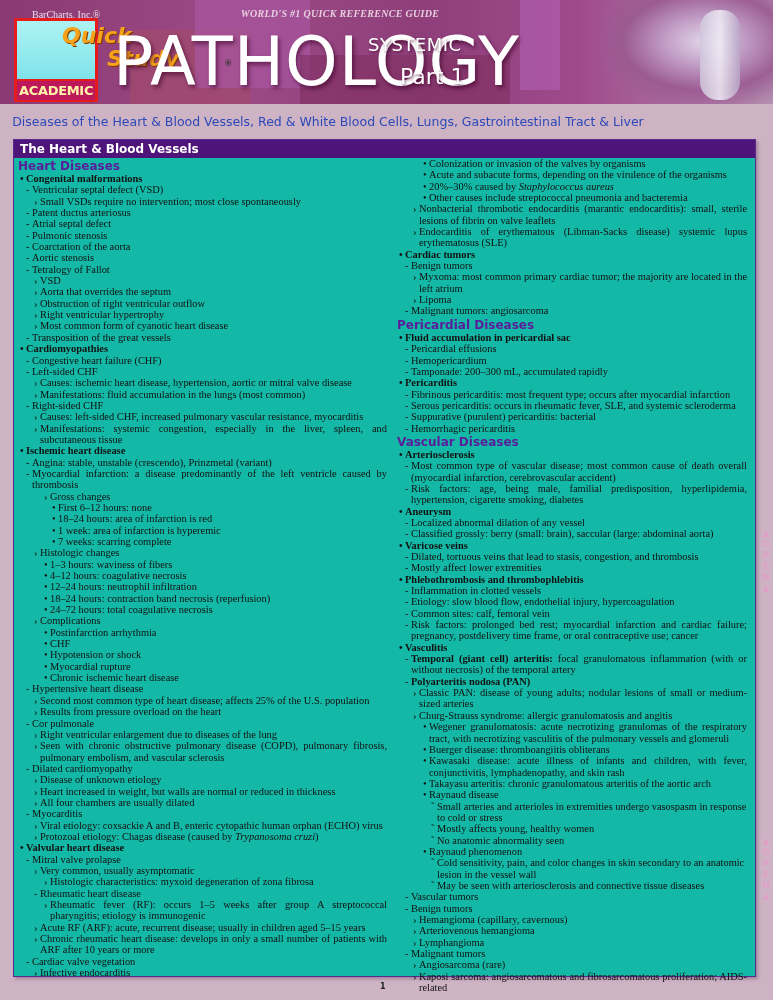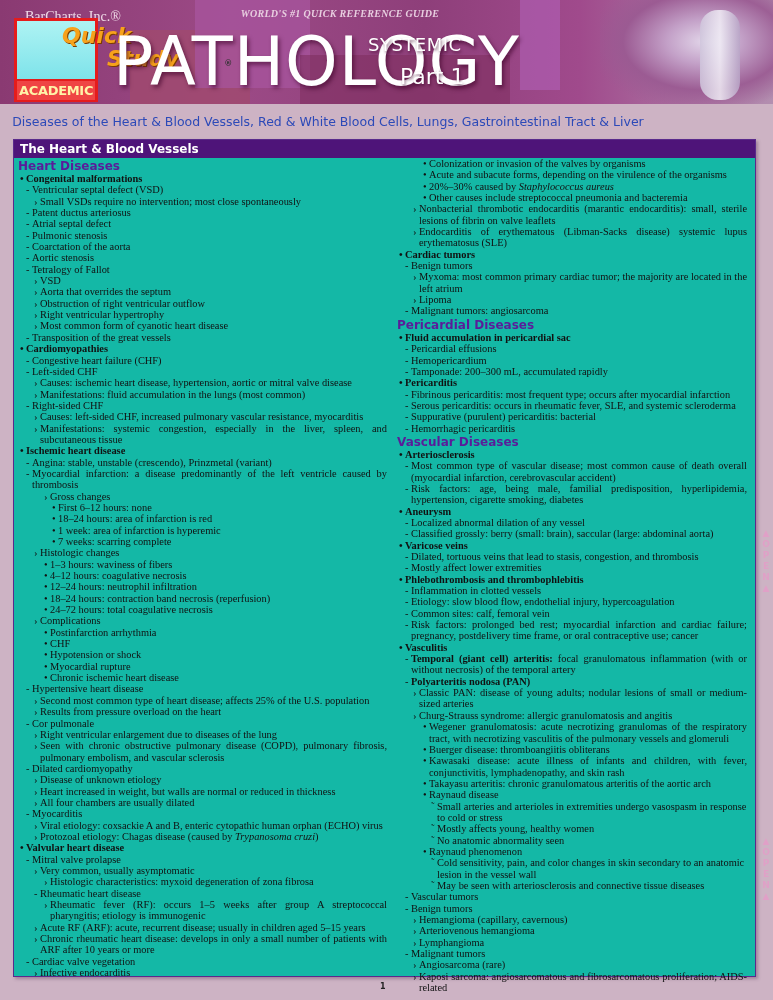--- a/index.html
+++ b/index.html
@@ -18,40 +18,40 @@
   .banner .blk { position: absolute; }
   .blk1 { left: 130px; top: 30px; width: 120px; height: 74px; background: #a04a6e; opacity: .8; }
   .blk2 { left: 195px; top: 0; width: 115px; height: 88px; background: #a856a0; opacity: .7; }
   .blk3 { left: 300px; top: 55px; width: 210px; height: 49px; background: #7d2e5c; opacity: .55; }
   .blk4 { left: 520px; top: 0; width: 40px; height: 90px; background: #b060b8; opacity: .6; }
   .blk5 { left: 600px; top: 0; width: 173px; height: 104px;
           background: radial-gradient(ellipse at 60% 40%, #e7dff0 0%, #c6a6cc 25%, #9a5a92 55%, transparent 80%); opacity: .9; }
   .blk6 { left: 700px; top: 10px; width: 40px; height: 90px; border-radius: 18px;
           background: linear-gradient(90deg, #cfc6dc, #f1eef6, #b8a6c7); opacity: .85; }
   .publisher {
-    position: absolute; left: 25px; top: 9px; font-size: 14px; color: #f0dce8;
+    position: absolute; left: 32px; top: 9px; font-size: 10px; color: #f0dce8;
   }
   .tagline {
     position: absolute; left: 0; width: 680px; top: 8px; text-align: center;
     font-size: 10px; font-style: italic; font-weight: bold; color: #e8cfe0; letter-spacing: .3px;
   }
   .logo {
     position: absolute; left: 14px; top: 18px; width: 84px; height: 84px;
     background: #e51c1c; box-sizing: border-box; padding: 3px;
   }
   .logo-top {
     background: linear-gradient(180deg, #aef3f3, #7ee3ea);
     height: 58px; text-align: center; line-height: 23px;
     font-family: "DejaVu Sans", sans-serif; font-style: italic; font-weight: bold;
     font-size: 22px; color: #f7a21b; text-shadow: 1px 1px 0 #7a3b00;
     padding-top: 3px; box-sizing: border-box;
   }
   .logo-top span { display: block; margin-left: 45px; }
   .logo-bot {
-    margin-top: 2px; background: #ef4444; height: 19px; text-align: center;
+    margin-top: 2px; background: #be185d; height: 19px; text-align: center;
     font-family: "DejaVu Sans", sans-serif; font-weight: bold; font-size: 13px;
     color: #fff3a8; line-height: 19px; letter-spacing: -0.3px;
   }
   .title {
     position: absolute; left: 113px; top: 32px;
     font-family: "DejaVu Sans", sans-serif; font-size: 67px; color: #ffffff;
     letter-spacing: 1px; text-shadow: 2px 3px 4px rgba(60,0,40,.6); line-height: 60px;
   }
   .subtitle1 {
     position: absolute; left: 368px; top: 34px; font-family: "DejaVu Sans", sans-serif;

